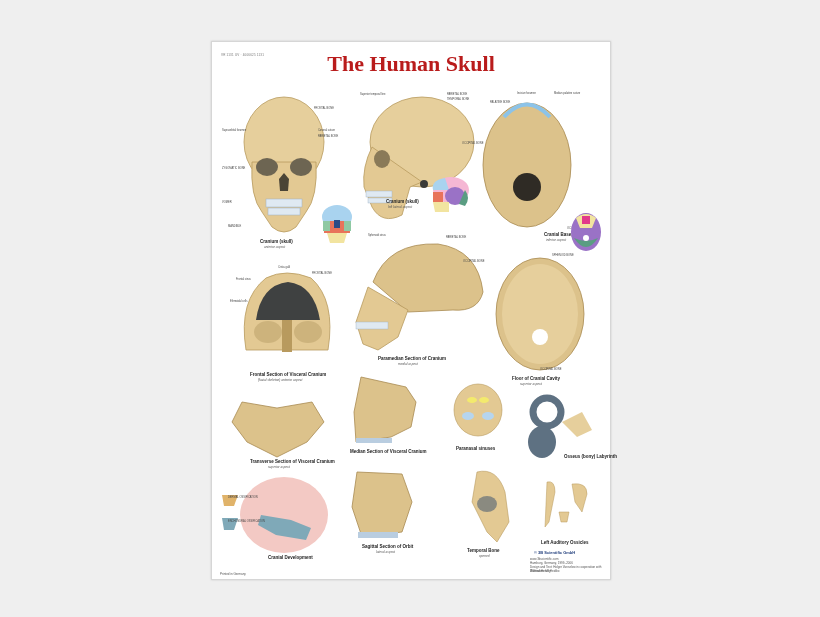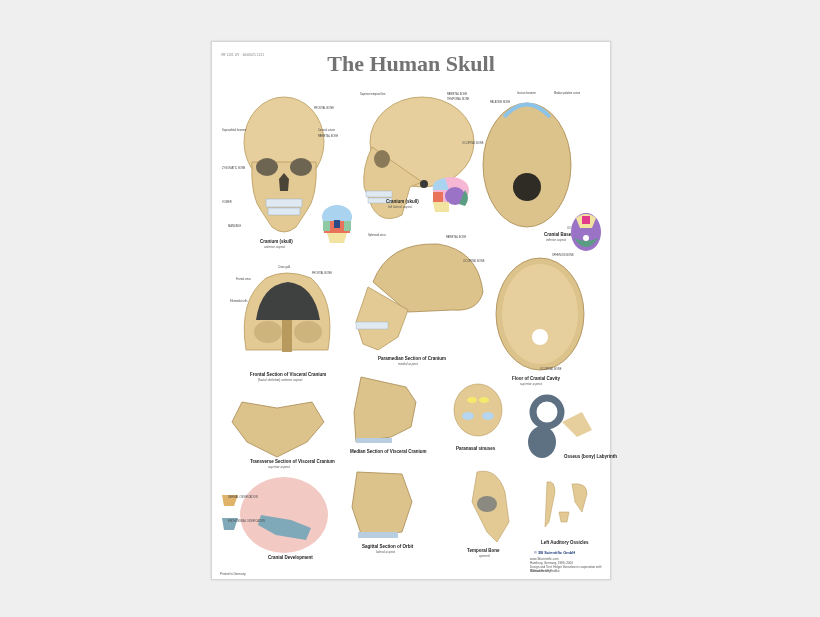--- a/index.html
+++ b/index.html
@@ -1,19 +1,19 @@
 <!DOCTYPE html>
 <html><head>
 <meta charset="utf-8">
 <style>
   html,body{margin:0;padding:0;}
   body{width:820px;height:617px;background:#efefef;position:relative;overflow:hidden;font-family:"Liberation Sans",sans-serif;}
   .poster{position:absolute;left:211px;top:41px;width:398px;height:537px;background:#fff;border:1px solid #d6d6d6;box-shadow:0 0 2px rgba(0,0,0,0.15);}
   .code{position:absolute;left:9px;top:11px;font-size:3px;color:#777;letter-spacing:.2px;}
-  .title{position:absolute;left:0;width:100%;top:9px;text-align:center;font-family:"Liberation Serif","DejaVu Serif",serif;font-weight:bold;font-size:22px;color:#737373;}
+  .title{position:absolute;left:0;width:100%;top:9px;text-align:center;font-family:"Liberation Serif","DejaVu Serif",serif;font-weight:bold;font-size:22px;color:#b91c1c;}
   .panel{position:absolute;}
   .cap{position:absolute;font-size:4.5px;font-weight:bold;color:#222;text-align:center;white-space:nowrap;}
   .sub{position:absolute;font-size:3.2px;color:#555;text-align:center;white-space:nowrap;font-style:italic;}
   .lbl{position:absolute;font-size:2.6px;color:#444;white-space:nowrap;}
   svg{position:absolute;overflow:visible;}
   .footer{position:absolute;font-size:3px;color:#555;}
   .brand{position:absolute;font-size:4px;color:#1d3b7a;font-weight:bold;}
 </style>
 </head>
 <body>

